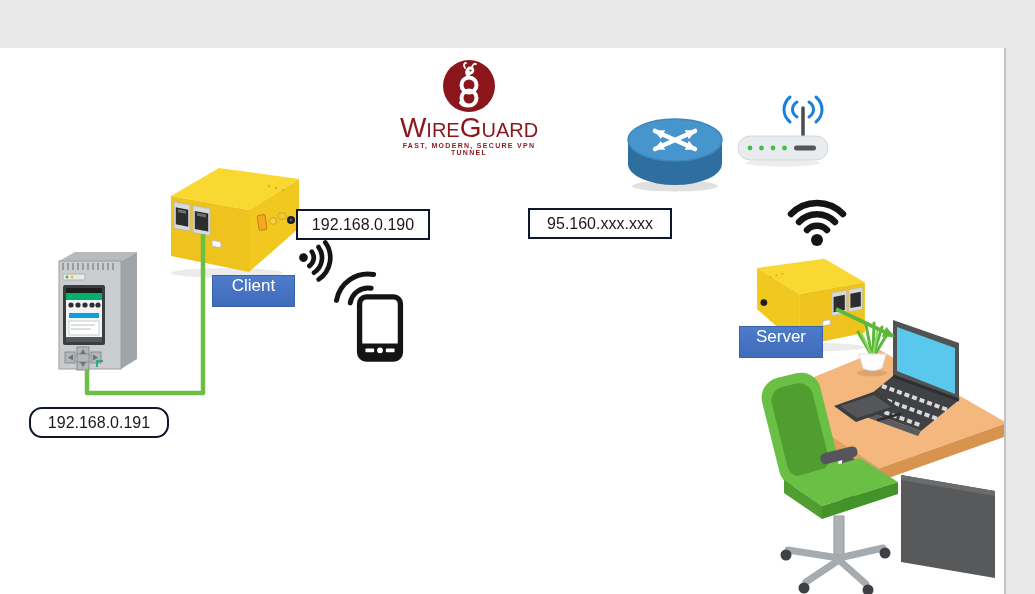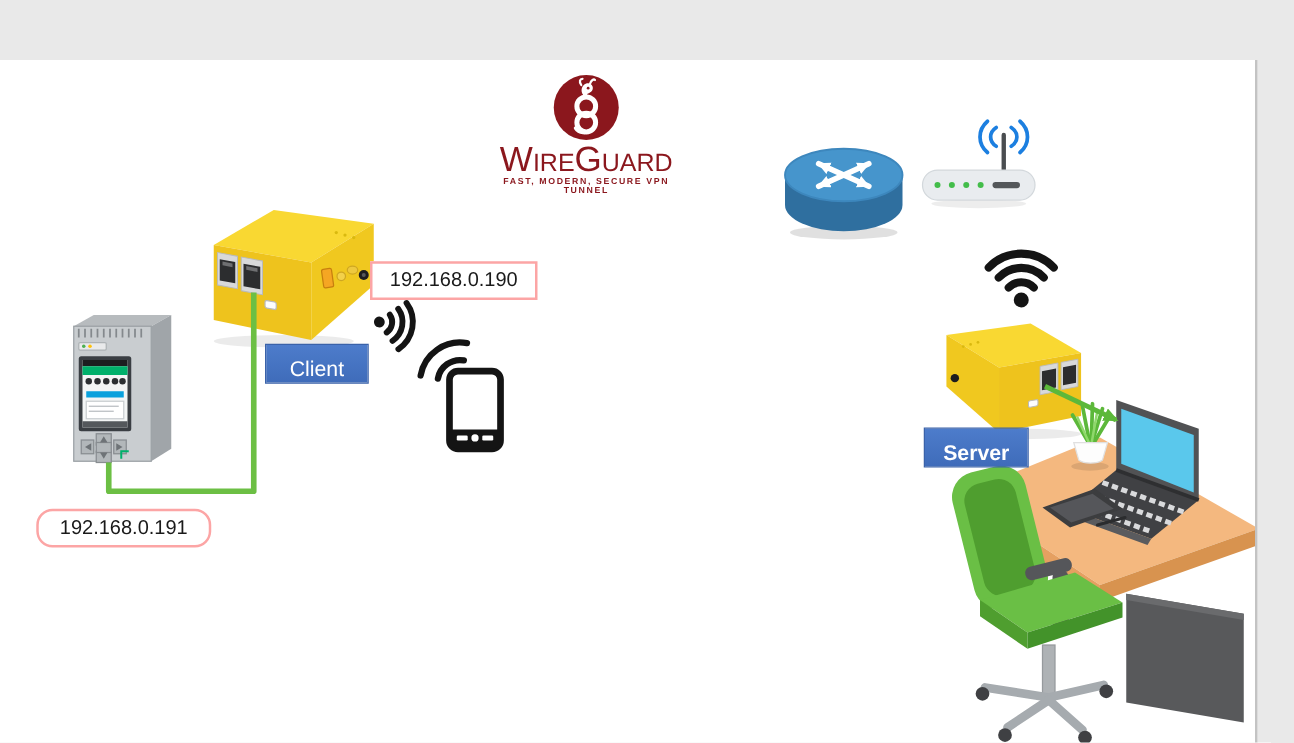--- a/index.html
+++ b/index.html
@@ -8,27 +8,27 @@
   .stage{position:relative;width:1035px;height:594px;background:#e9e9e9;overflow:hidden;}
   .page{position:absolute;left:0;top:0;width:1004px;height:577px;background:#fff;
         border-right:2px solid #c3c3c3;border-bottom:2px solid #c3c3c3;overflow:hidden;margin-top:48px;}
   
   .logo{position:absolute;left:389px;top:10px;width:160px;text-align:center;}
   .logo .mark{display:block;margin:0 auto 1px auto;width:54px;height:56px;}
   .logo .title{font-size:28px;line-height:26px;color:#8b171d;font-variant:small-caps;
                letter-spacing:0px;font-weight:400;}
   .logo .tagline{font-size:7px;letter-spacing:1.3px;color:#8b171d;margin-top:1px;font-weight:bold;}
   
-  .ipbox{position:absolute;background:#fff;border:2px solid #fca5a5;height:27px;
+  .ipbox{position:absolute;background:#fff;border:2px solid #0f172a;height:27px;
          display:flex;align-items:center;justify-content:center;
          font-size:16px;color:#1a1a1a;z-index:30;}
   
   .nodelabel{position:absolute;background:linear-gradient(#4d7ccb,#3f6cba);
              border:1px solid #3a62a9;color:#fff;font-size:17px;
-             display:flex;align-items:flex-end;justify-content:center;z-index:25;}
+             display:flex;align-items:flex-start;justify-content:center;z-index:25;}
   .dev{position:absolute;}
   svg{display:block;overflow:visible;}
   .overlay{position:absolute;left:0;top:0;z-index:20;pointer-events:none;}
 </style>
 </head>
 <body>
 
 <div class="stage">
   <div class="page">
 
@@ -309,22 +309,25 @@
       <polyline points="203,186 203,345 87,345 87,322" fill="none" stroke="#6cbf44" stroke-width="4.5" stroke-linejoin="round"></polyline>
       <line x1="836" y1="261" x2="893" y2="288" stroke="#5cb83a" stroke-width="3.8" marker-end="url(#gah)"></line>
     </svg>
 
     <div class="ipbox" style="left:296px;top:161px;width:130px;">
       <span>192.168.0.190</span>
     </div>
     <div class="ipbox" style="left:29px;top:359px;width:136px;border-radius:13px;">
       <span>192.168.0.191</span>
     </div>
+    <div class="ipbox" style="left:528px;top:160px;width:140px;">
+      <span>95.160.xxx.xxx</span>
+    </div>
 
     <div class="nodelabel" style="left:212px;top:227px;width:81px;height:30px;">
       <span>Client</span>
     </div>
-    <div class="nodelabel" style="left:739px;top:294px;width:82px;height:30px;font-weight:bold;">
+    <div class="nodelabel" style="left:739px;top:278px;width:82px;height:30px;">
       <span>Server</span>
     </div>
 
   </div>
 </div>
 
 </body></html>

